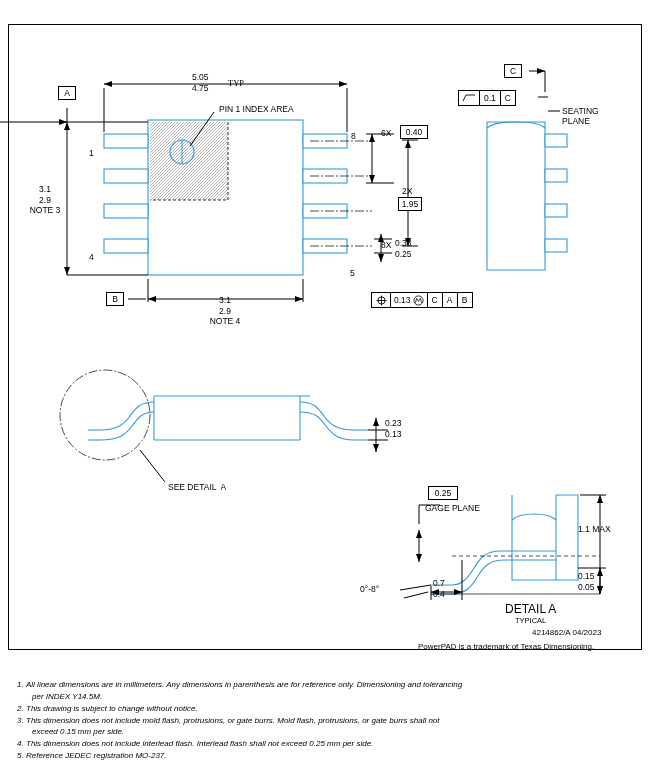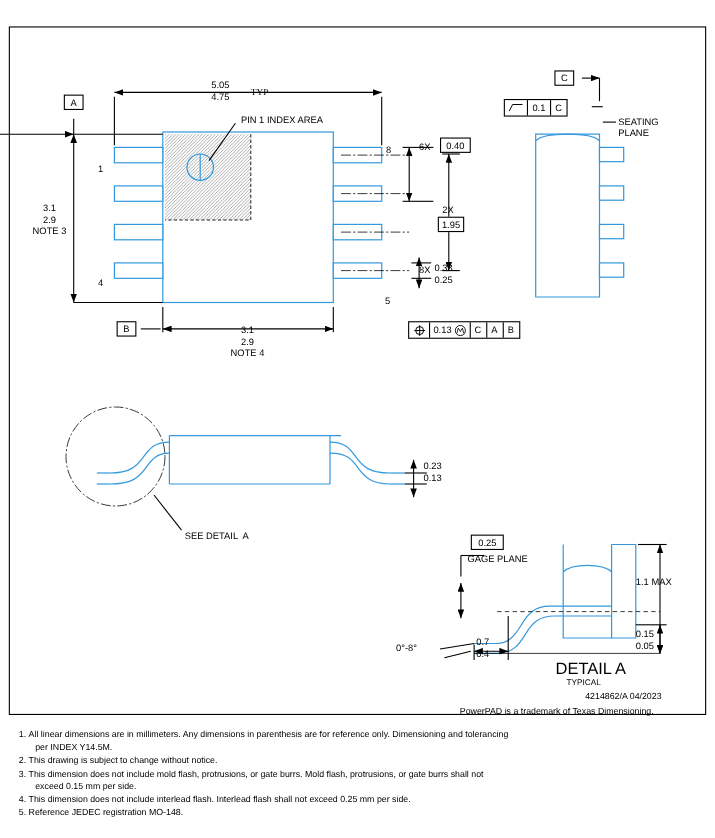--- a/index.html
+++ b/index.html
@@ -59,24 +59,25 @@
   }
   svg { display: block; }
   .notes {
     position: absolute;
     left: 10px;
     top: 662px;
     width: 630px;
   }
   .notes-title { font-size: 8.5px; }
   .notes ol {
-    margin: 0 0 0 0;
+    margin: 17px 0 0 0;
     padding: 0 0 0 16px;
     font-size: 8px;
     line-height: 11.5px;
+    font-style: italic;
   }
   .notes li { margin: 0 0 0.5px 0; }
   .notes li span.cont { display: block; padding-left: 6px; }
   .footer-left {
     position: absolute;
     left: 418px;
     top: 642px;
     font-size: 8px;
   }
   .footer-right {
@@ -321,21 +322,21 @@
   <div class="box" style="left:428px; top:486px; width:30px; height:14px;">0.25</div>
   <div class="txt" style="left:425px; top:503px;">GAGE PLANE</div>
 
   <div class="txt" style="left:578px; top:524px;">1.1 MAX</div>
   <div class="stack" style="left:433px; top:578px;">0.7
 0.4</div>
   <div class="stack" style="left:578px; top:571px;">0.15
 0.05</div>
   <div class="txt" style="left:360px; top:584px;">0°-8°</div>
 
-  <div class="txt" style="left:505px; top:604px; font-size:15px;">DETAIL A</div>
+  <div class="txt" style="left:505px; top:604px; font-size:12px;">DETAIL A</div>
   <div class="txt small" style="left:515px; top:616px;">TYPICAL</div>
 
   <div class="footer-right">4214862/A   04/2023</div>
   <div class="footer-left">PowerPAD is a trademark of Texas Dimensioning.</div>
 
   <div class="notes">
     <ol>
       <li>
         <span>All linear dimensions are in millimeters. Any dimensions in parenthesis are for reference only. Dimensioning and tolerancing</span>
         <span class="cont">per INDEX Y14.5M.</span>
@@ -344,18 +345,18 @@
         <span>This drawing is subject to change without notice.</span>
       </li>
       <li>
         <span>This dimension does not include mold flash, protrusions, or gate burrs. Mold flash, protrusions, or gate burrs shall not</span>
         <span class="cont">exceed 0.15 mm per side.</span>
       </li>
       <li>
         <span>This dimension does not include interlead flash. Interlead flash shall not exceed 0.25 mm per side.</span>
       </li>
       <li>
-        <span>Reference JEDEC registration MO-148.</span>
+        <span>Reference JEDEC registration MO-237.</span>
       </li>
     </ol>
   </div>
 
 </div>
 
 </body></html>

